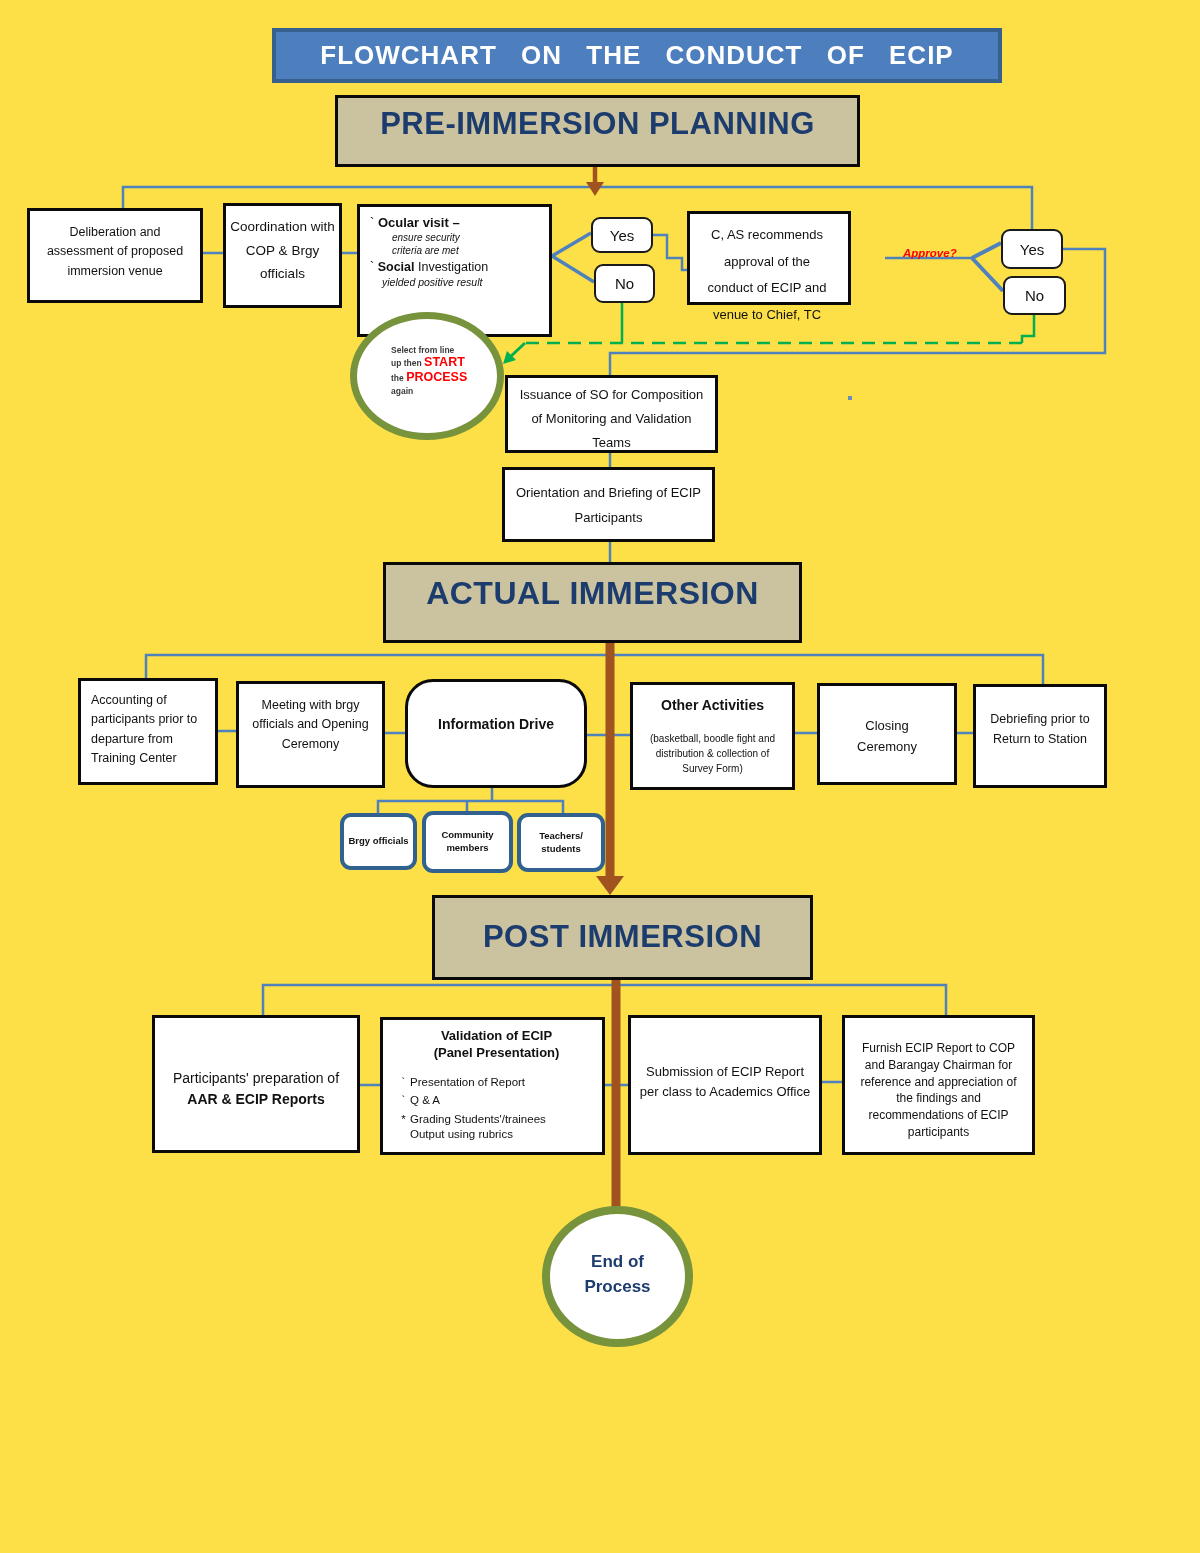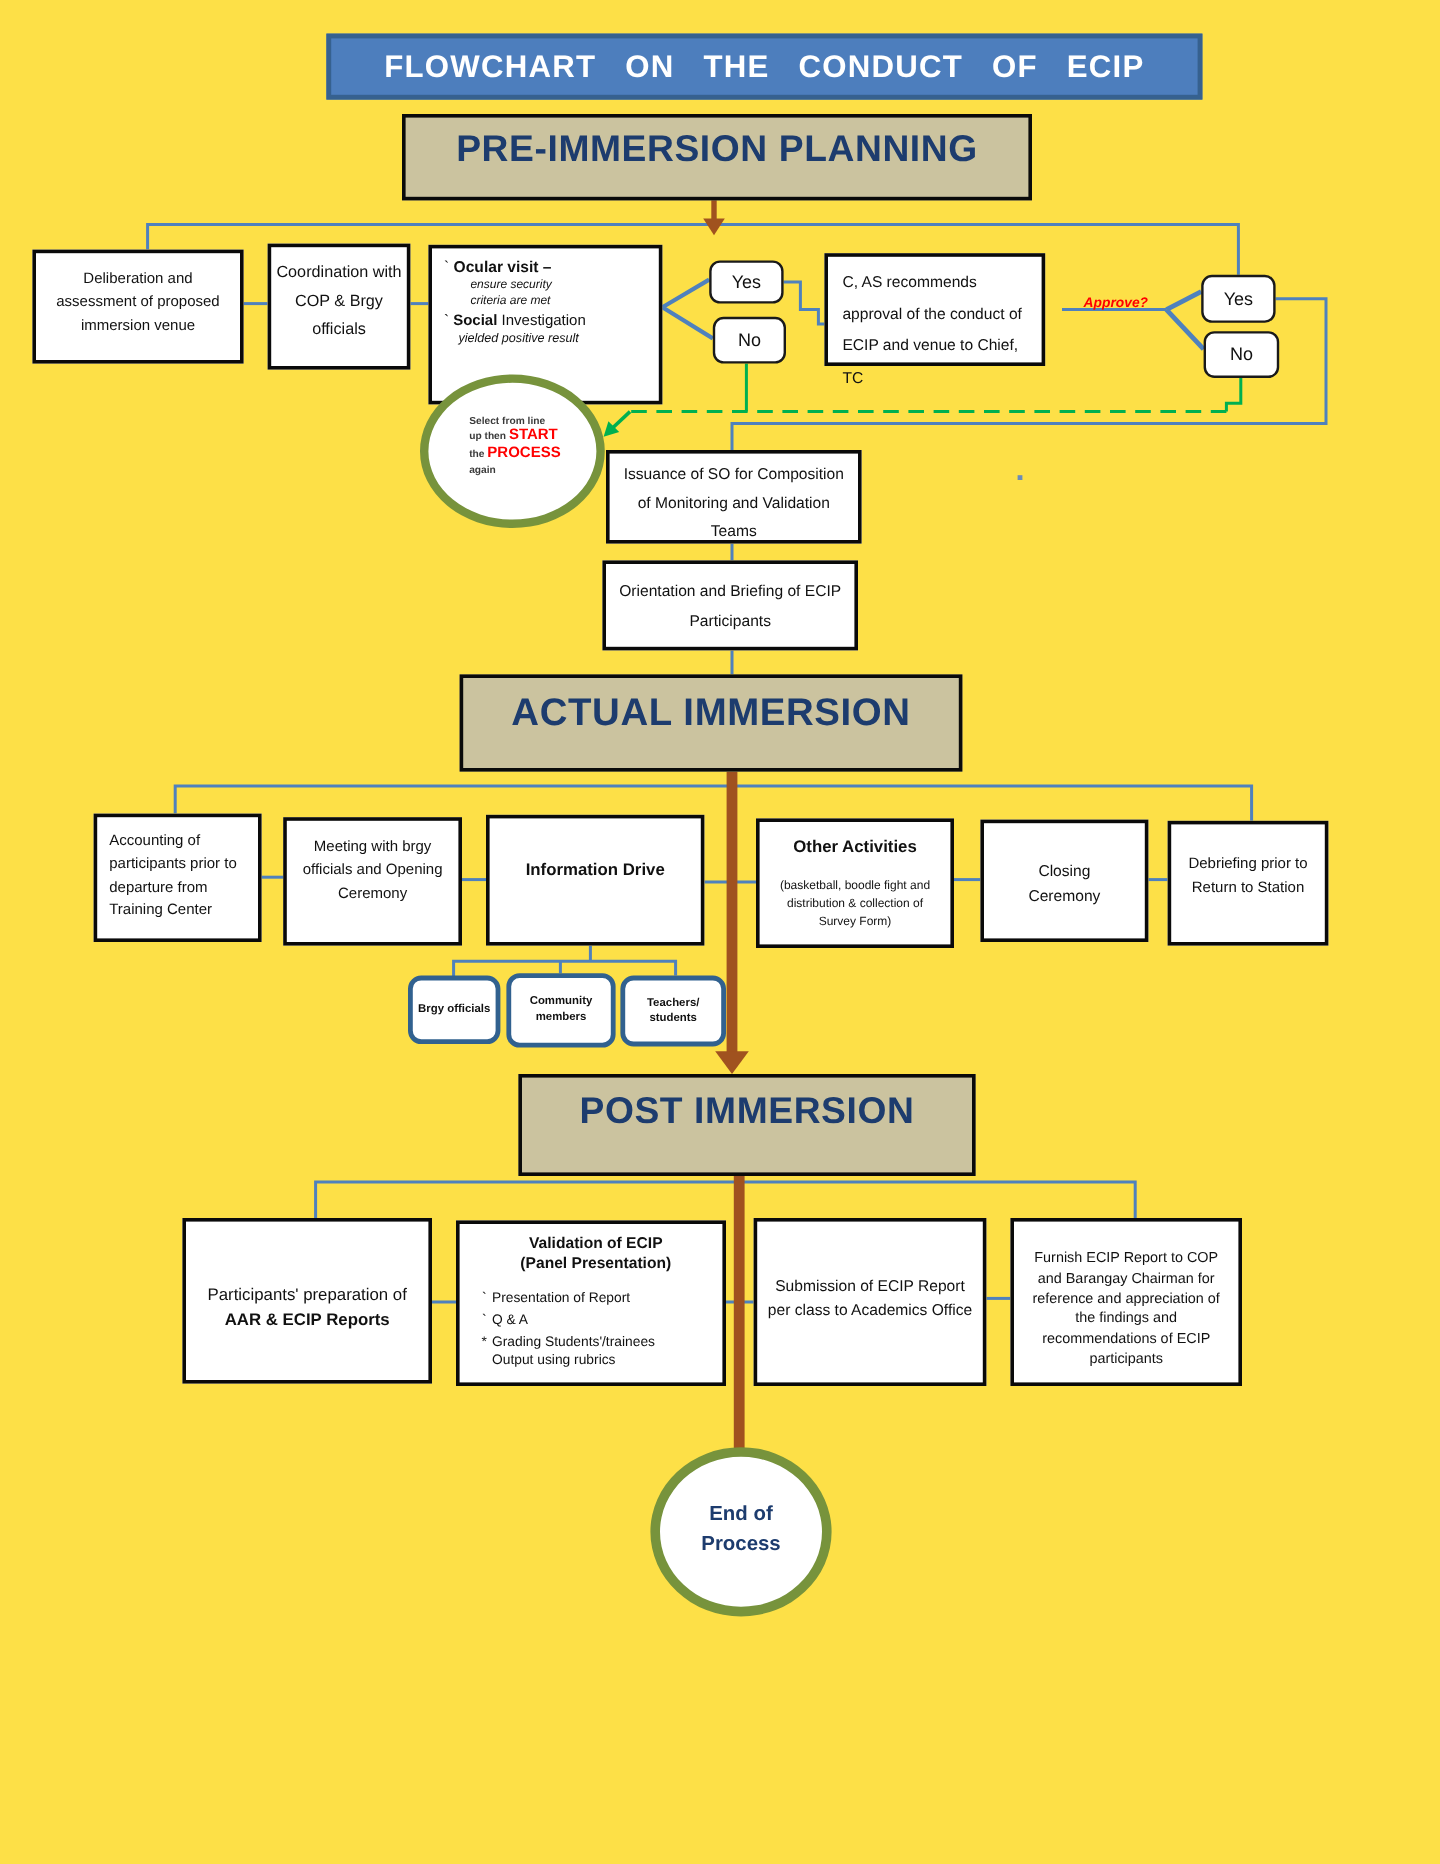--- a/index.html
+++ b/index.html
@@ -125,21 +125,21 @@
     <div class="small-note" style="margin-left:12px;font-size:10.5px;">yielded positive result</div>
   </div>
 
   <div class="yesno" style="left:591px;top:217px;width:62px;height:36px;">
     <span>Yes</span>
   </div>
   <div class="yesno" style="left:594px;top:264px;width:61px;height:39px;">
     <span>No</span>
   </div>
 
-  <div class="node leftal" style="left:687px;top:211px;width:184px;height:94px;border-width:3.5px;padding:8px 16px 0 12px;line-height:2.05;">
+  <div class="node leftal" style="left:687px;top:211px;width:164px;height:94px;border-width:3.5px;padding:8px 16px 0 12px;line-height:2.05;text-align:center;">
     <span>C, AS recommends approval of the conduct of ECIP and venue to Chief, TC</span>
   </div>
 
   <div class="abs redtxt ital" style="left:903px;top:247px;font-size:11.5px;">Approve?</div>
 
   <div class="yesno" style="left:1001px;top:229px;width:62px;height:40px;">
     <span>Yes</span>
   </div>
   <div class="yesno" style="left:1003px;top:276px;width:63px;height:39px;">
     <span>No</span>
@@ -166,21 +166,21 @@
   <div class="abs banner" style="left:383px;top:562px;width:419px;height:81px;font-size:32px;padding-top:10px;">
     <span>ACTUAL IMMERSION</span>
   </div>
 
   <div class="node leftal" style="left:78px;top:678px;width:140px;height:107px;font-size:12.5px;padding:10px 2px 0 10px;line-height:1.55;">
     <span>Accounting of participants prior to departure from Training Center</span>
   </div>
   <div class="node" style="left:236px;top:681px;width:149px;height:107px;font-size:12.5px;padding:12px 6px 0;line-height:1.55;">
     <span>Meeting with brgy officials and Opening Ceremony</span>
   </div>
-  <div class="node" style="left:405px;top:679px;width:182px;height:109px;font-size:14px;font-weight:600;padding:32px 30px 0;line-height:1.5;">
+  <div class="node" style="left:405px;top:679px;width:182px;height:109px;font-size:14px;font-weight:600;padding:32px 30px 0;line-height:1.5;border-radius:28px;">
     <span>Information Drive</span>
   </div>
   <div class="node" style="left:630px;top:682px;width:165px;height:108px;padding:10px 6px 0;">
     <div style="font-size:14px;font-weight:bold;">Other Activities</div>
     <div style="font-size:10px;line-height:1.5;margin-top:14px;">(basketball, boodle fight and distribution &amp; collection of Survey Form)</div>
   </div>
   <div class="node" style="left:817px;top:683px;width:140px;height:102px;font-size:13px;padding:30px 26px 0;line-height:1.6;">
     <span>Closing Ceremony</span>
   </div>
   <div class="node" style="left:973px;top:684px;width:134px;height:104px;font-size:12.5px;padding:22px 4px 0;line-height:1.6;">
@@ -190,21 +190,21 @@
   <div class="roundaud" style="left:340px;top:813px;width:77px;height:57px;">
     <span>Brgy officials</span>
   </div>
   <div class="roundaud" style="left:422px;top:811px;width:91px;height:62px;">
     <span>Community members</span>
   </div>
   <div class="roundaud" style="left:517px;top:813px;width:88px;height:59px;">
     <span>Teachers/ students</span>
   </div>
 
-  <div class="abs banner" style="left:432px;top:895px;width:381px;height:85px;font-size:31px;padding-top:10px;">
+  <div class="abs banner" style="left:432px;top:895px;width:381px;height:85px;font-size:31px;padding-top:21px;">
     <span>POST IMMERSION</span>
   </div>
 
   <div class="node" style="left:152px;top:1015px;width:208px;height:138px;font-size:14px;padding:50px 8px 0;line-height:1.5;">
     <span>Participants' preparation of </span><b>AAR &amp; ECIP Reports</b>
   </div>
 
   <div class="node" style="left:380px;top:1017px;width:225px;height:138px;padding:8px 6px 18px 14px;">
     <div style="font-size:13px;font-weight:bold;line-height:1.3;">Validation of ECIP</div>
     <div style="font-size:13px;font-weight:bold;line-height:1.3;">(Panel Presentation)</div>

